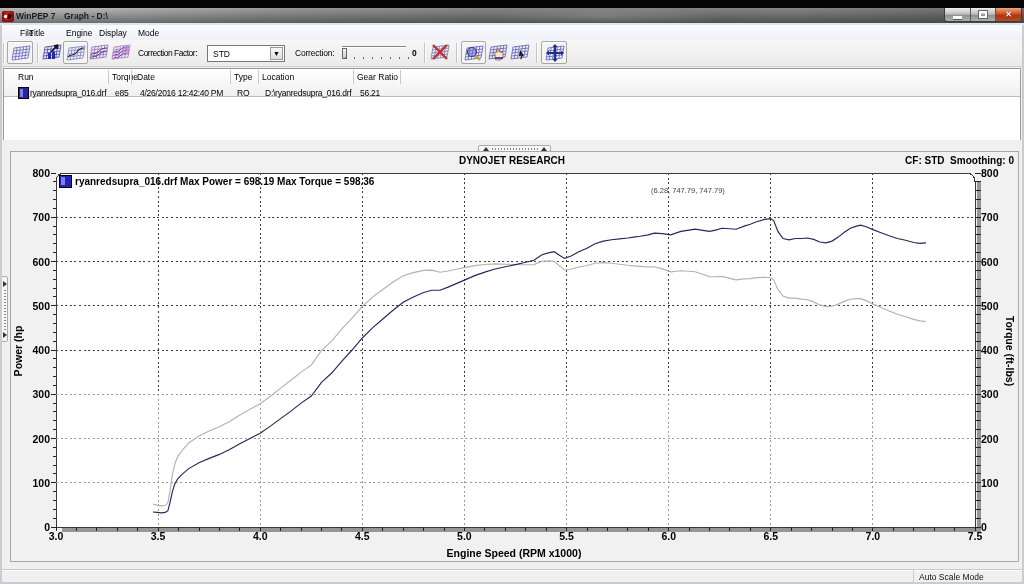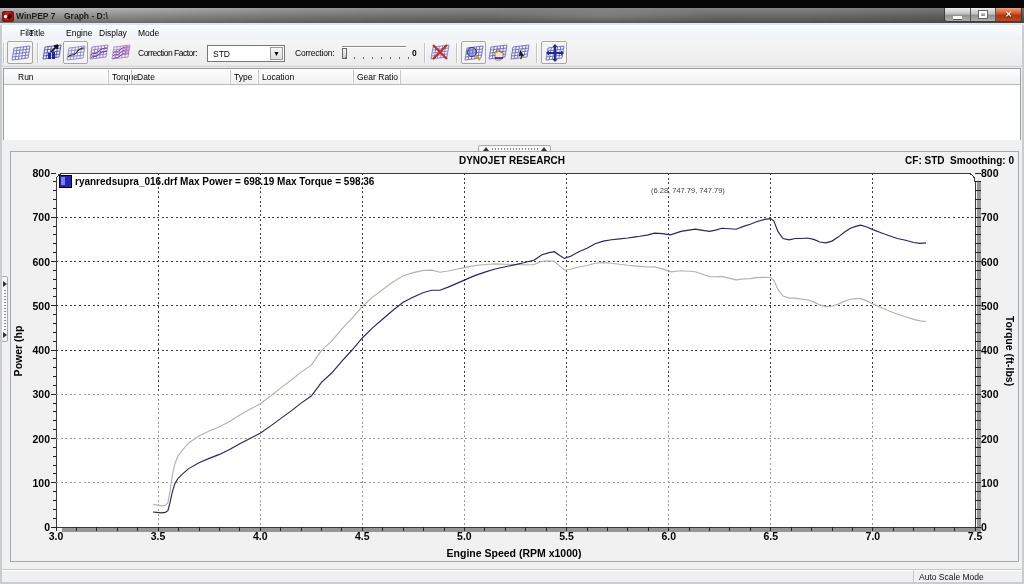--- a/index.html
+++ b/index.html
@@ -103,33 +103,44 @@
       </svg></div>
  <div class="abs" style="left:536px;top:3px;width:1px;height:20px;background:#c4c4c4;box-shadow:1px 0 0 #fff"></div>
  <div class="abs btn3d" style="left:541px;top:1px;width:26px;height:23px;padding:2px 3px"><svg width="20" height="18" viewBox="0 0 20 18">
         <path d="M3.0 4.0L19.0 2.0M2.5 7.0L18.5 5.0M2.0 10.0L18.0 8.0M1.5 13.0L17.5 11.0M1.0 16.0L17.0 14.0M3.0 4.0L1.0 16.0M6.2 3.6L4.2 15.6M9.4 3.2L7.4 15.2M12.6 2.8L10.6 14.8M15.8 2.4L13.8 14.4M19.0 2.0L17.0 14.0" stroke="#6a6ac0" stroke-width="0.9" fill="none"></path>
         <path d="M10 1v16M2 9h16" stroke="#1b2f8f" stroke-width="2.2"></path>
         <path d="M10 0l-2.6 3h5.2zM10 18l-2.6-3h5.2zM1 9l3-2.6v5.2zM19 9l-3-2.6v5.2z" fill="#1b2f8f"></path>
       </svg></div>
 </div>
 
 <div class="abs" style="left:3px;top:68px;width:1018px;height:72px;background:#fff;border:1px solid #9a9a9a;border-bottom:none">
- <div class="abs" style="left:0;top:0;width:100%;height:16px;background:linear-gradient(#fff,#f0f0f0);border-bottom:1px solid #bbb;color:#000">
+ <div class="abs" style="left:0;top:0;width:100%;height:28px;background:linear-gradient(#fff,#f0f0f0);border-bottom:1px solid #bbb;color:#000">
   <span class="abs" style="left:14px;top:3px">Run</span>
   <span class="abs" style="left:108px;top:3px">Torque</span>
   <span class="abs" style="left:133px;top:3px">Date</span>
   <span class="abs" style="left:230px;top:3px">Type</span>
   <span class="abs" style="left:258px;top:3px">Location</span>
   <span class="abs" style="left:353px;top:3px">Gear Ratio</span>
   <div class="abs" style="left:104px;top:1px;width:1px;height:14px;background:#c8c8c8;box-shadow:-1px 0 0 #fff"></div>
       <div class="abs" style="left:127px;top:1px;width:1px;height:14px;background:#c8c8c8;box-shadow:-1px 0 0 #fff"></div>
       <div class="abs" style="left:226px;top:1px;width:1px;height:14px;background:#c8c8c8;box-shadow:-1px 0 0 #fff"></div>
       <div class="abs" style="left:254px;top:1px;width:1px;height:14px;background:#c8c8c8;box-shadow:-1px 0 0 #fff"></div>
       <div class="abs" style="left:349px;top:1px;width:1px;height:14px;background:#c8c8c8;box-shadow:-1px 0 0 #fff"></div>
       <div class="abs" style="left:396px;top:1px;width:1px;height:14px;background:#c8c8c8;box-shadow:-1px 0 0 #fff"></div>
+ </div>
+ <div class="abs" style="left:0;top:17px;width:100%;height:15px;color:#000;letter-spacing:-.25px">
+  <div class="abs" style="left:14px;top:1px;width:11px;height:12px;background:#2323b4;border:1px solid #000">
+        <div style="margin:1px;width:3px;height:8px;background:#8080e0"></div>
+      </div>
+  <span class="abs" style="left:26px;top:2px">ryanredsupra_016.drf</span>
+  <span class="abs" style="left:111px;top:2px">e85</span>
+  <span class="abs" style="left:136px;top:2px">4/26/2016 12:42:40 PM</span>
+  <span class="abs" style="left:233px;top:2px">RO</span>
+  <span class="abs" style="left:261px;top:2px">D:\ryanredsupra_016.drf</span>
+  <span class="abs" style="left:356px;top:2px">56.21</span>
  </div>
 </div>
 
 <div class="abs" style="left:0;top:140px;width:1024px;height:11px;background:#f0f0f0"></div>
 <div class="abs" style="left:478px;top:145px;width:73px;height:7px;background:#f7f7f7;border:1px solid #aaa;border-radius:2px">
   <div class="abs" style="left:4px;top:1px;width:0;height:0;border-left:3px solid transparent;border-right:3px solid transparent;border-bottom:4px solid #333"></div>
   <div class="abs" style="left:62px;top:1px;width:0;height:0;border-left:3px solid transparent;border-right:3px solid transparent;border-bottom:4px solid #333"></div>
   <div class="abs" style="left:13px;top:2px;width:46px;height:2px;background-image:repeating-linear-gradient(to right,#888 0 1px,transparent 1px 3px)"></div>
 </div>
 

